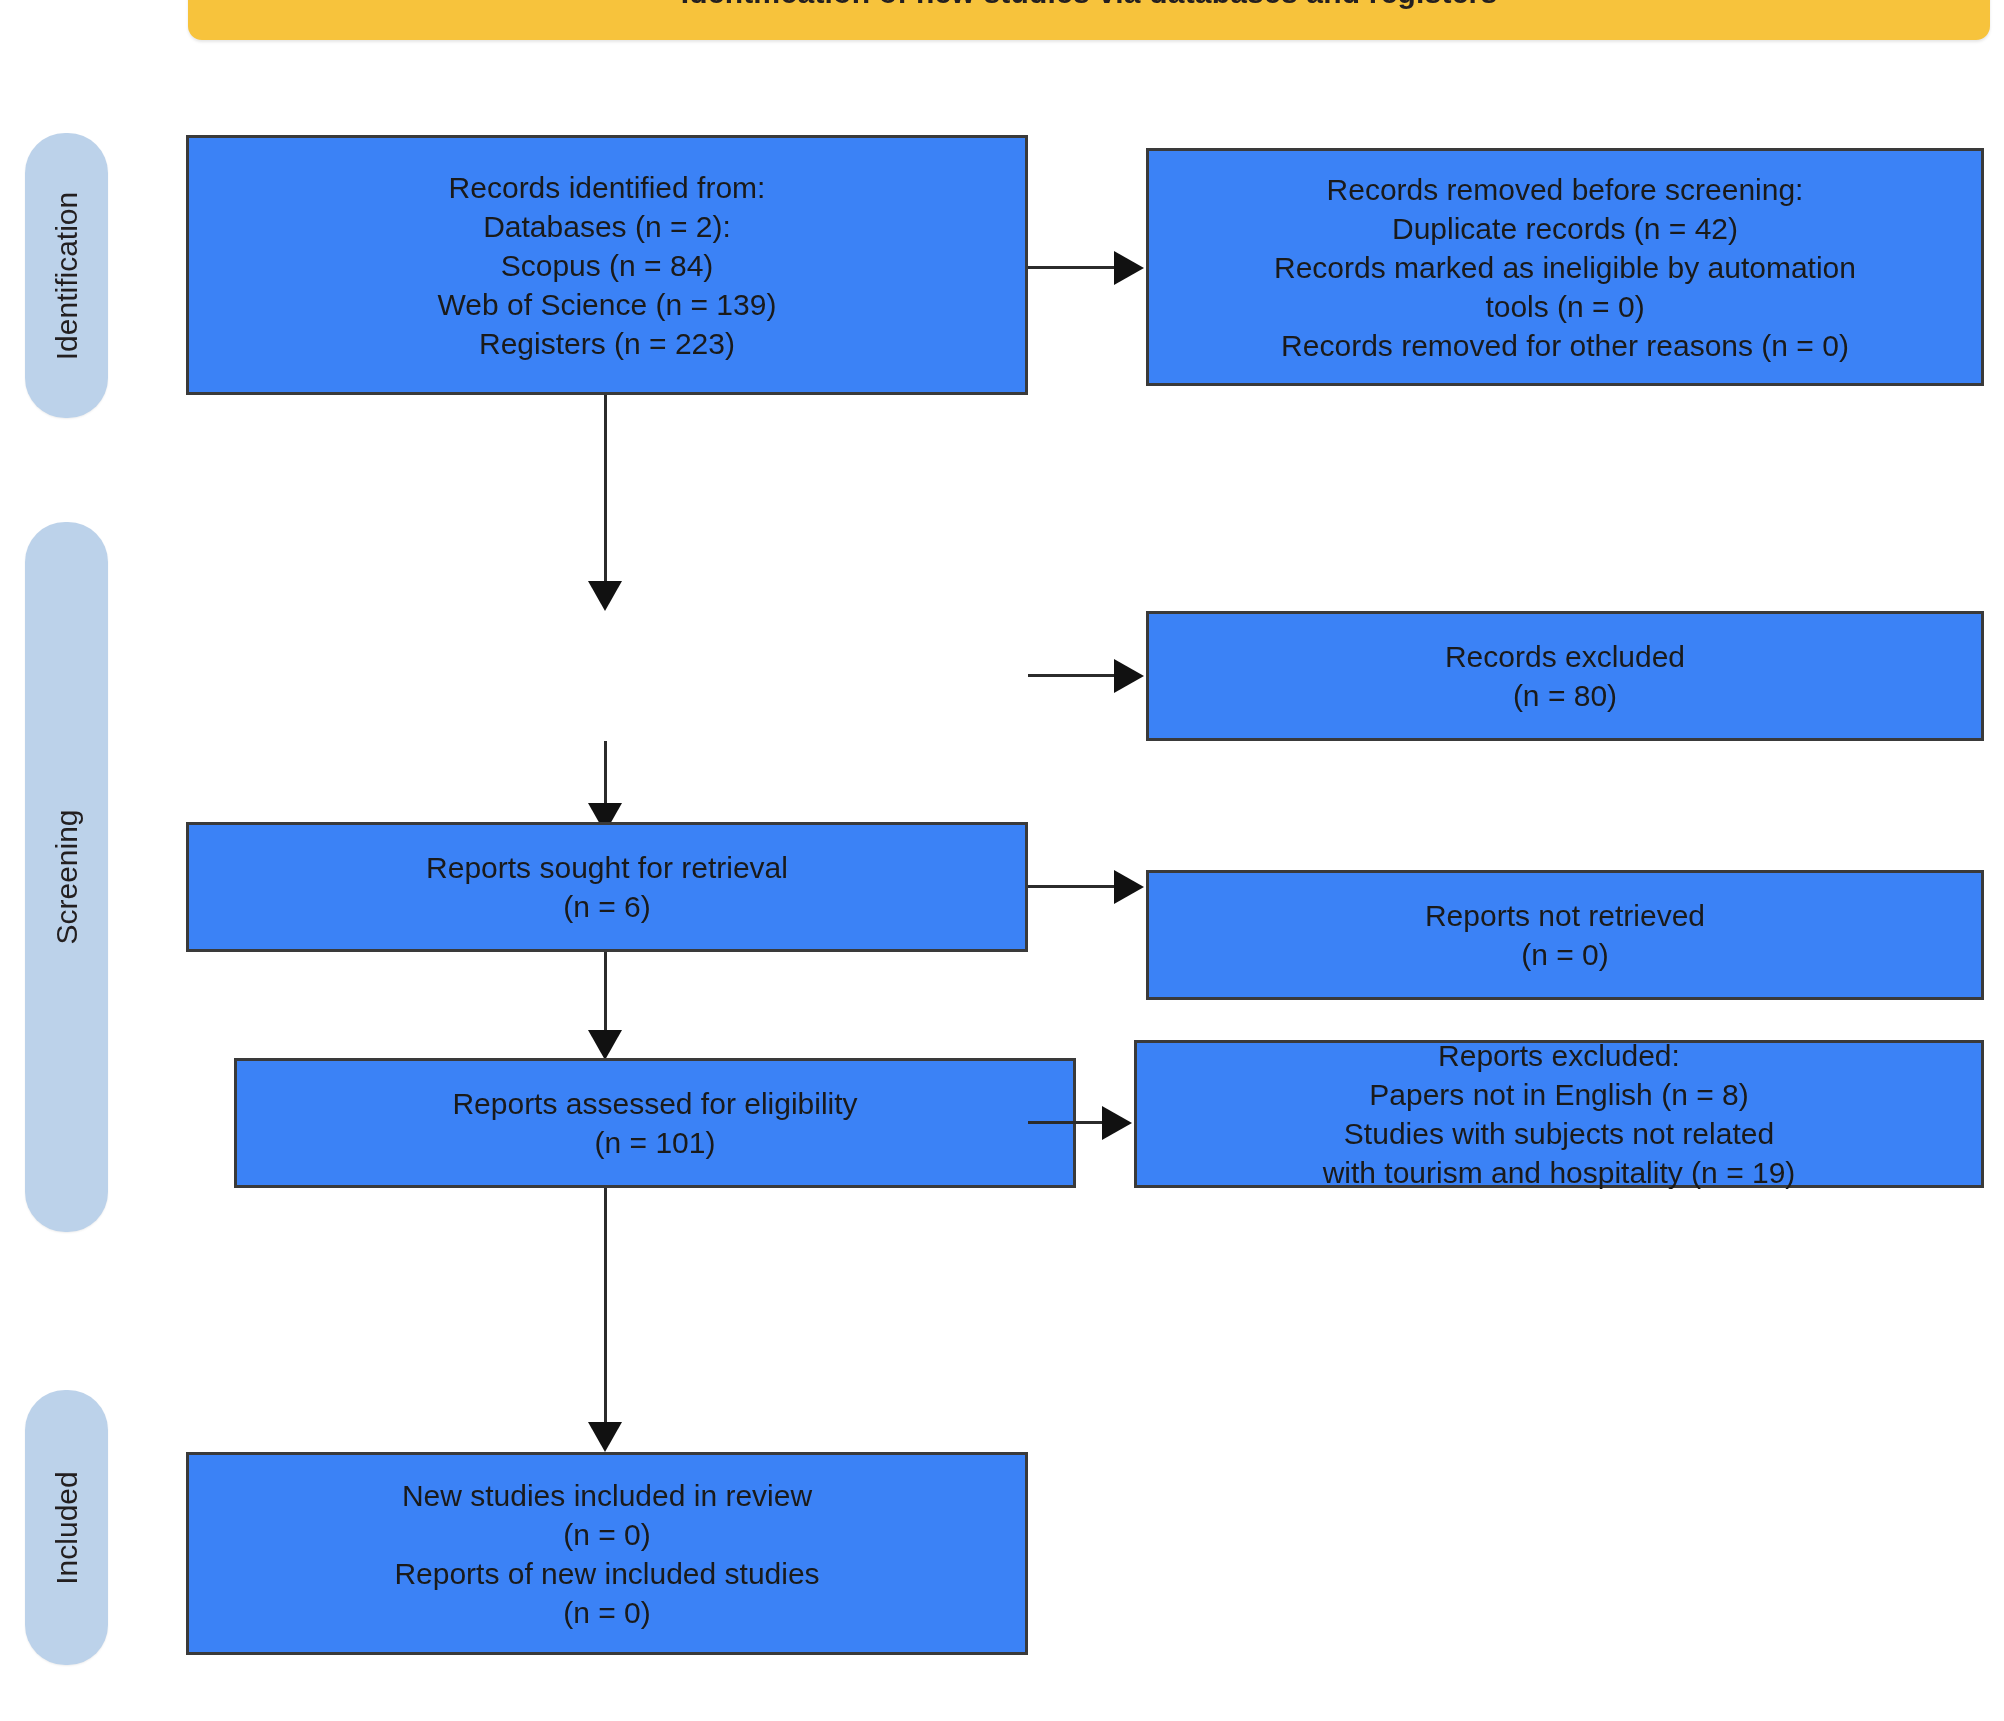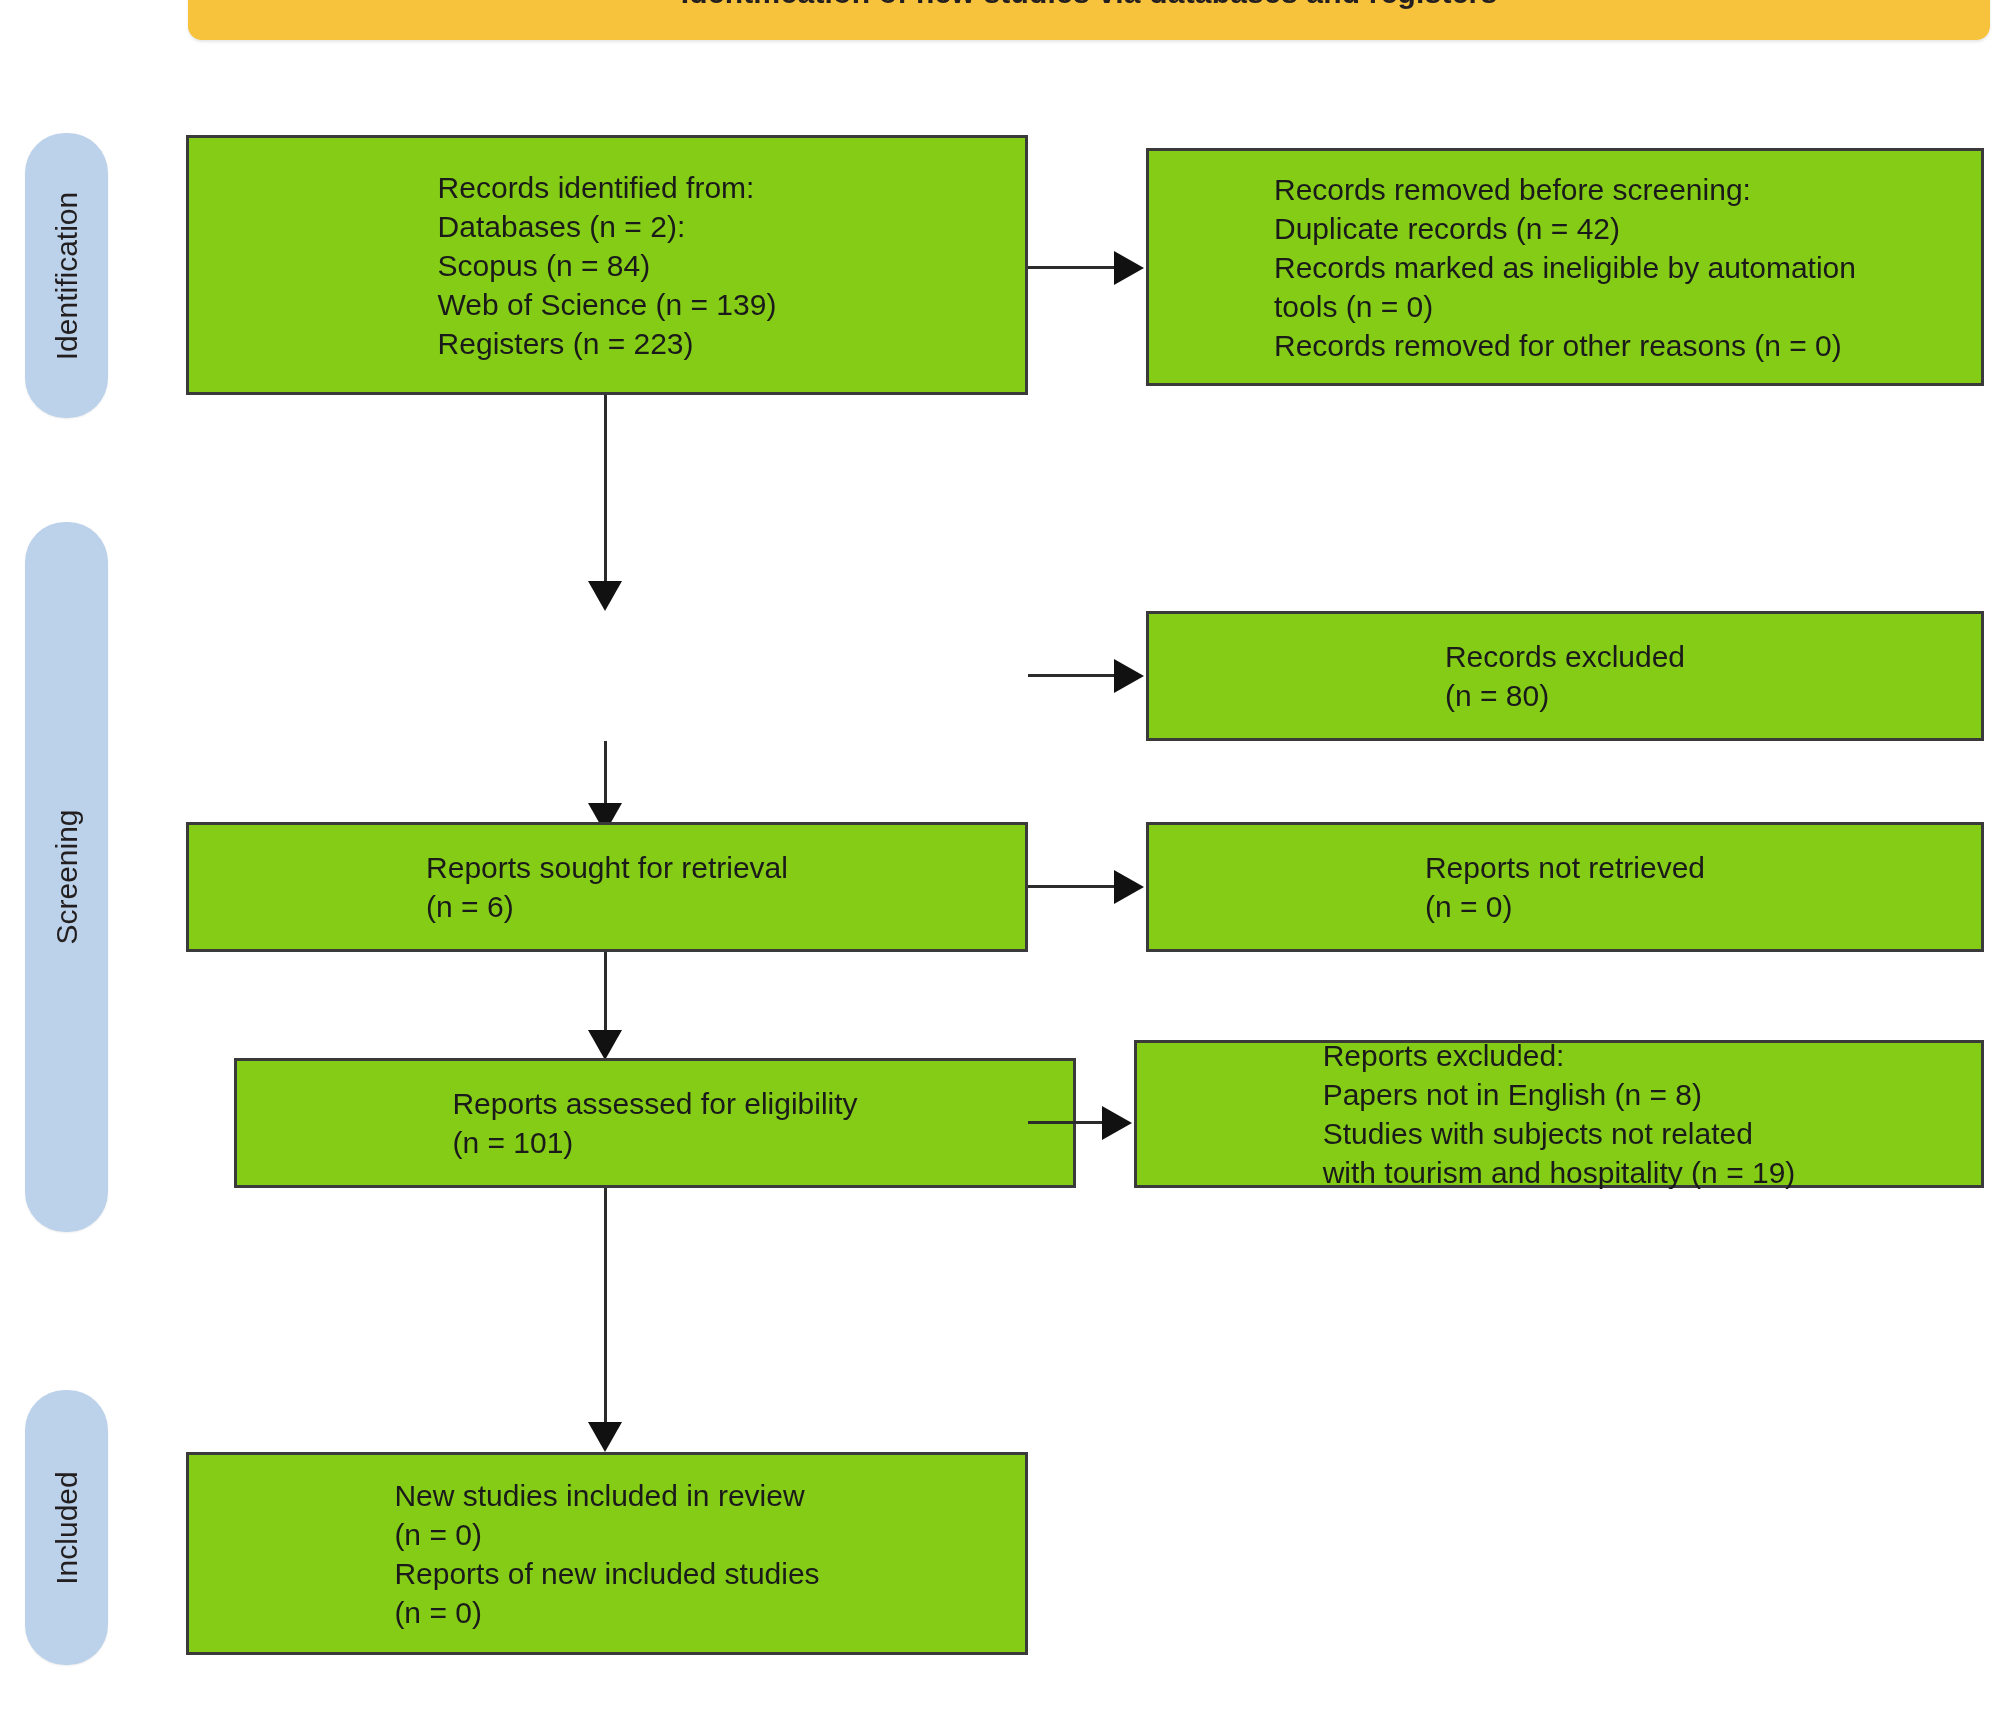--- a/index.html
+++ b/index.html
@@ -61,24 +61,25 @@
     font-size: 30px;
     color: #231f20;
     font-family: "Liberation Sans", sans-serif;
   }
 
   
   .flow-box {
     position: absolute;
     box-sizing: border-box;
     border: 3px solid #3a3a3a;
-    background: #84cc16;
+    background: #3b82f6;
     display: flex;
     align-items: center;
     justify-content: center;
+    text-align: center;
     padding: 3px 10px;
   }
   .flow-box .box-text {
     font-size: 30px;
     line-height: 1.30;
     color: #1a1a1a;
     font-family: "Liberation Sans", sans-serif;
     white-space: pre-line;
   }
 
@@ -163,21 +164,21 @@
   <div class="arrow-right" style="left:1114px; top:659px;"></div>
 
   <div class="conn-v" style="left:604px; top:741px; height:68px;"></div>
   <div class="arrow-down" style="left:588px; top:803px;"></div>
 
   <div class="flow-box" style="left:186px; top:822px; width:842px; height:130px;">
     <div class="box-text">Reports sought for retrieval
 (n = 6)</div>
   </div>
 
-  <div class="flow-box" style="left:1146px; top:822px; width:838px; height:130px;">
+  <div class="flow-box" style="left:1146px; top:870px; width:838px; height:130px;">
     <div class="box-text">Reports not retrieved
 (n = 0)</div>
   </div>
 
   <div class="conn-h" style="left:1028px; top:885px; width:92px;"></div>
   <div class="arrow-right" style="left:1114px; top:870px;"></div>
 
   <div class="conn-v" style="left:604px; top:952px; height:85px;"></div>
   <div class="arrow-down" style="left:588px; top:1030px;"></div>
 

